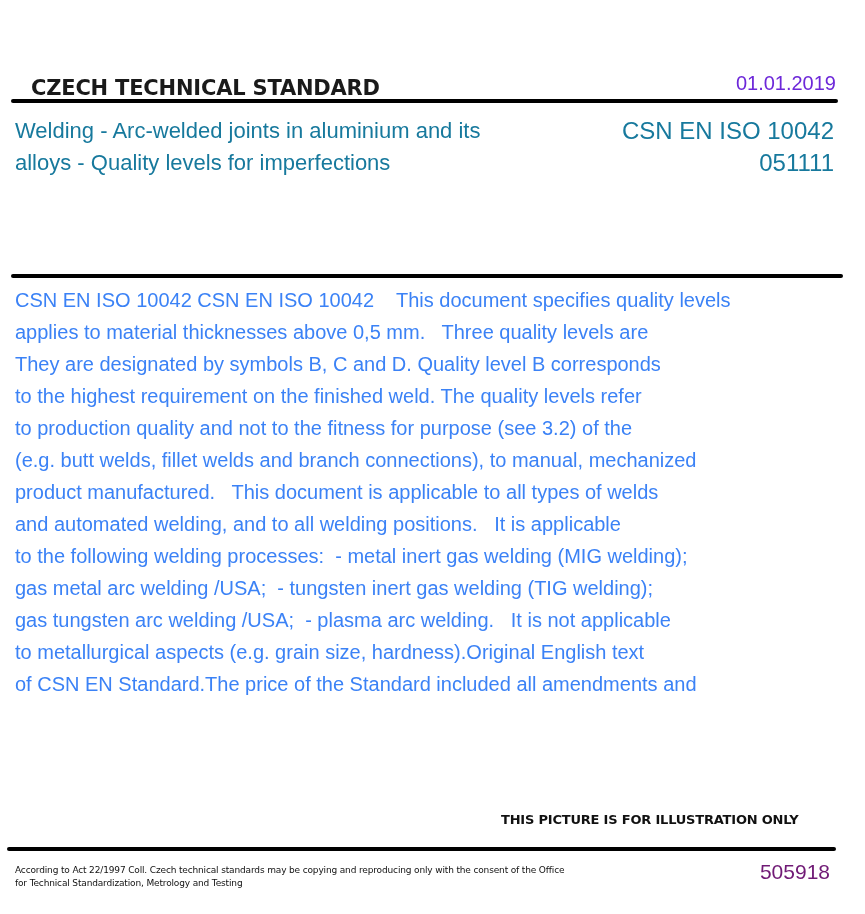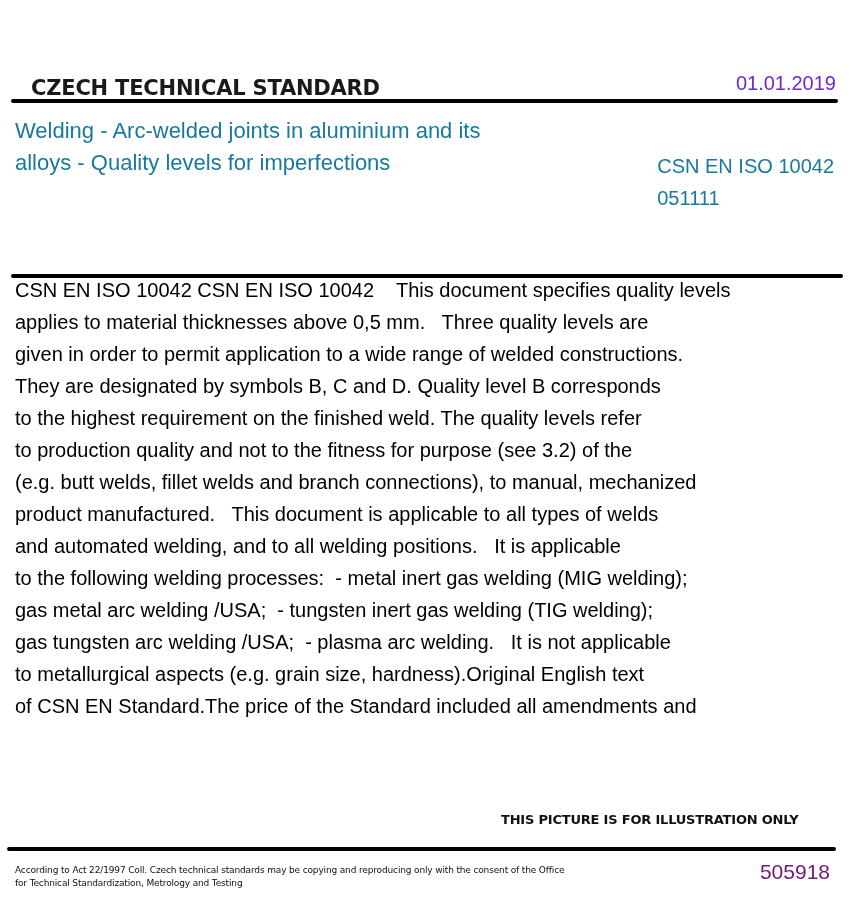--- a/index.html
+++ b/index.html
@@ -47,34 +47,33 @@
       font-size: 22px;
       line-height: 32px;
       color: #17799d;
       width: 520px;
     }
     .title-line { display: block; white-space: nowrap; }
 
     .std-number {
       right: 31px;
       top: 115px;
-      font-size: 20px;
+      font-size: 24px;
       line-height: 32px;
       color: #17799d;
-      text-align: left;
-      margin-top: 35px;
+      text-align: right;
     }
     .std-number span { display: block; white-space: nowrap; }
 
     .body-text {
       left: 15px;
-      top: 274px;
+      top: 284px;
       font-size: 20px;
       line-height: 32px;
-      color: #000000;
+      color: #3b82f6;
       width: 830px;
     }
     .body-line { display: block; white-space: pre; }
 
     .illustration {
       left: 501px;
       top: 812px;
       font-family: "DejaVu Sans", sans-serif;
       font-weight: bold;
       font-size: 13px;
@@ -116,21 +115,20 @@
 <div class="abs std-number">
   <span>CSN EN ISO 10042</span>
   <span>051111</span>
 </div>
 
 <div class="abs rule rule-mid"></div>
 
 <div class="abs body-text">
   <span class="body-line">CSN EN ISO 10042 CSN EN ISO 10042    This document specifies quality levels</span>
   <span class="body-line">applies to material thicknesses above 0,5 mm.   Three quality levels are</span>
-  <span class="body-line">given in order to permit application to a wide range of welded constructions.</span>
   <span class="body-line">They are designated by symbols B, C and D. Quality level B corresponds</span>
   <span class="body-line">to the highest requirement on the finished weld. The quality levels refer</span>
   <span class="body-line">to production quality and not to the fitness for purpose (see 3.2) of the</span>
   <span class="body-line">(e.g. butt welds, fillet welds and branch connections), to manual, mechanized</span>
   <span class="body-line">product manufactured.   This document is applicable to all types of welds</span>
   <span class="body-line">and automated welding, and to all welding positions.   It is applicable</span>
   <span class="body-line">to the following welding processes:  - metal inert gas welding (MIG welding);</span>
   <span class="body-line">gas metal arc welding /USA;  - tungsten inert gas welding (TIG welding);</span>
   <span class="body-line">gas tungsten arc welding /USA;  - plasma arc welding.   It is not applicable</span>
   <span class="body-line">to metallurgical aspects (e.g. grain size, hardness).Original English text</span>

